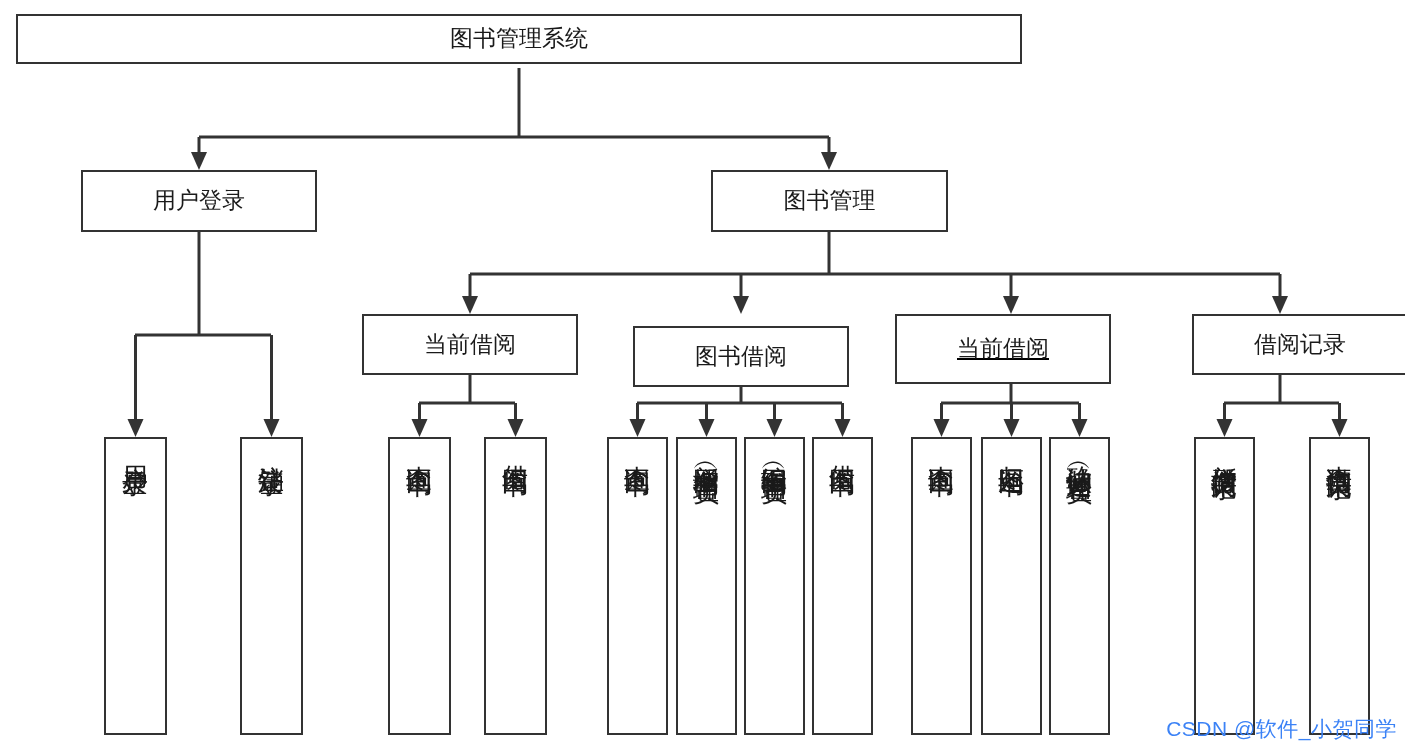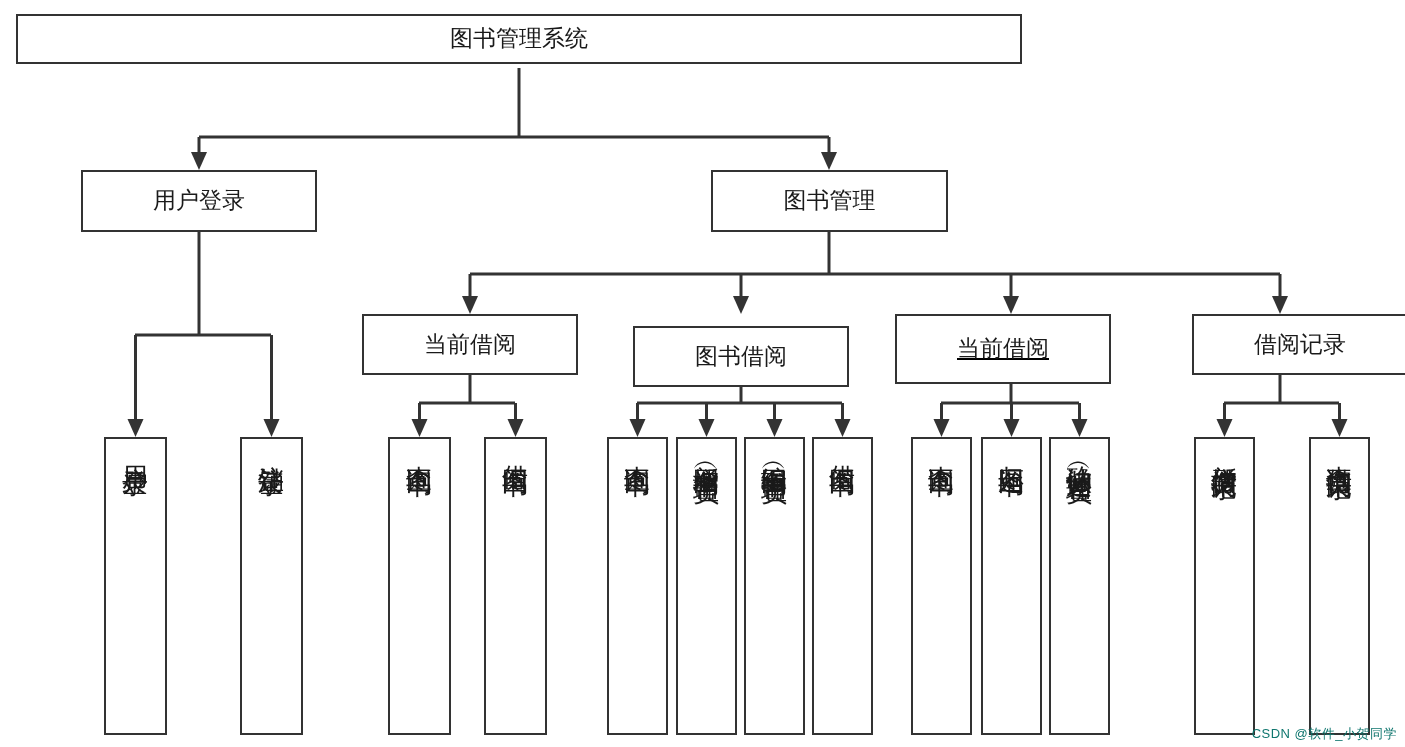--- a/index.html
+++ b/index.html
@@ -57,22 +57,22 @@
     writing-mode: vertical-rl;
     text-orientation: upright;
     font-size: 26px;
     letter-spacing: 2px;
     line-height: 1;
   }
   .watermark {
     position: absolute;
     right: 8px;
     bottom: 4px;
-    font-size: 13px;
-    color: #0f766e;
+    font-size: 21px;
+    color: #3b82f6;
     letter-spacing: 0.5px;
     white-space: nowrap;
     pointer-events: none;
   }
 </style>
 </head>
 <body>
 
 <div id="diagram-root">
 

